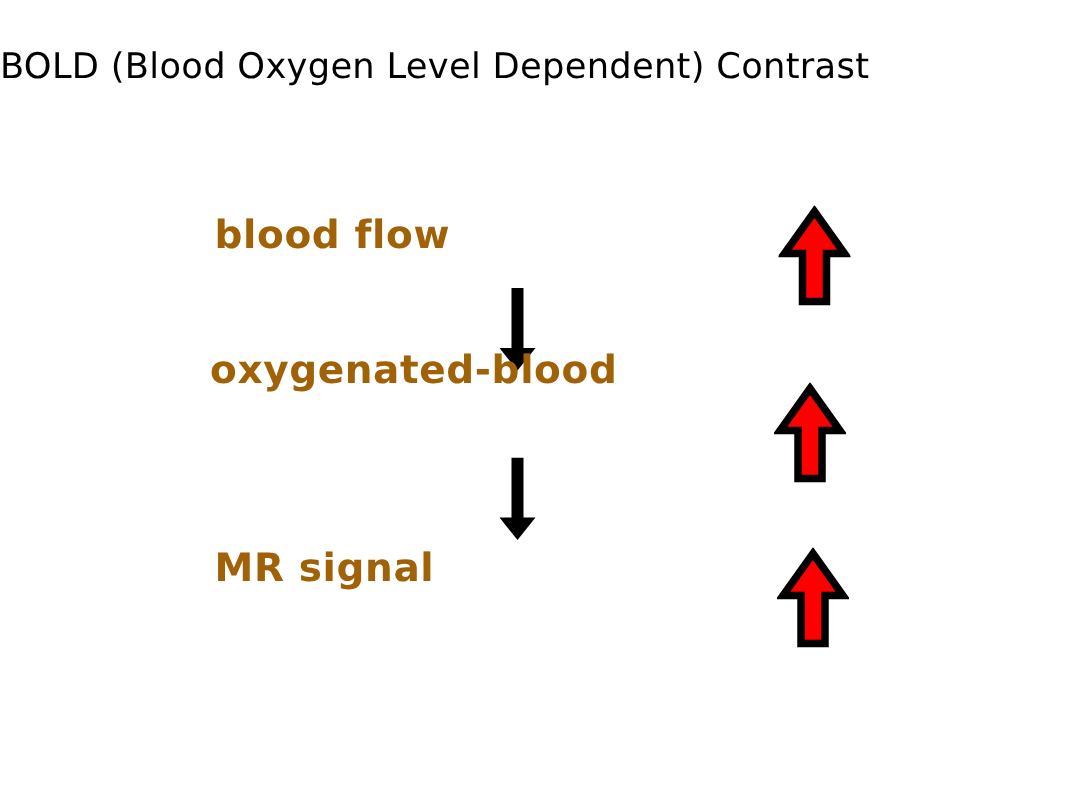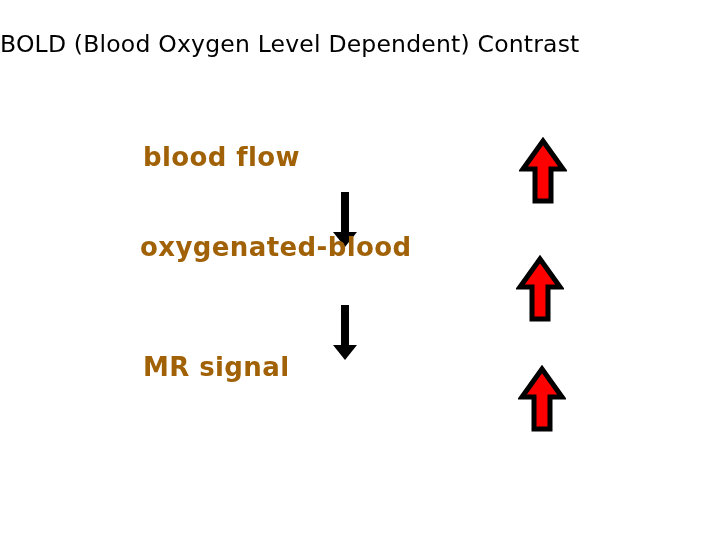--- a/index.html
+++ b/index.html
@@ -51,21 +51,21 @@
     top: 142px;
     width: 400px;
   }
   .lbl-oxyblood {
     left: 140px;
     top: 232px;
     width: 400px;
   }
   .lbl-mrsignal {
     left: 143px;
-    top: 352px;
+    top: 364px;
     width: 400px;
   }
 
   
   .down-arrow {
     position: absolute;
     width: 30px;
     height: 56px;
   }
   .down-arrow svg { display: block; }

